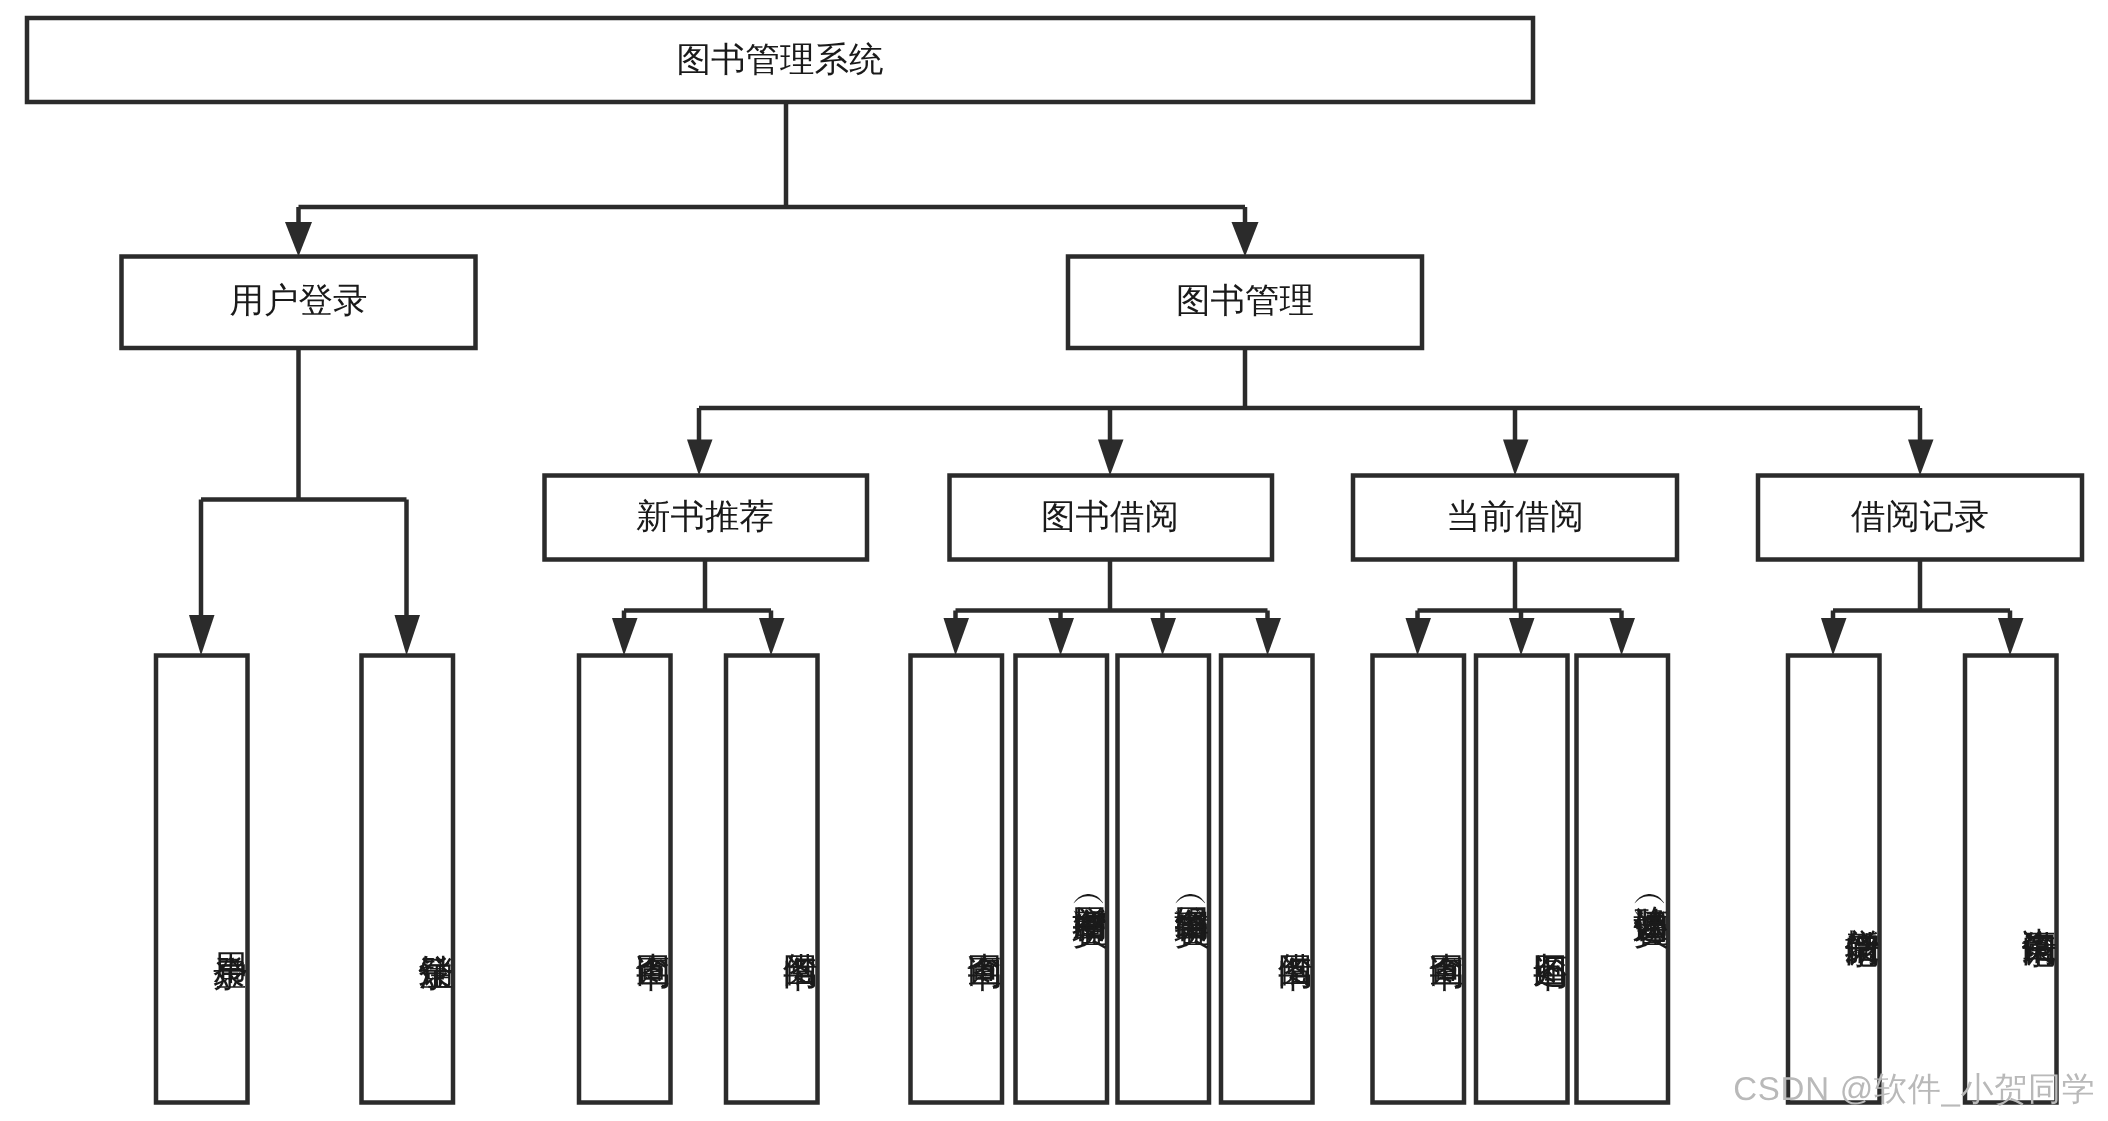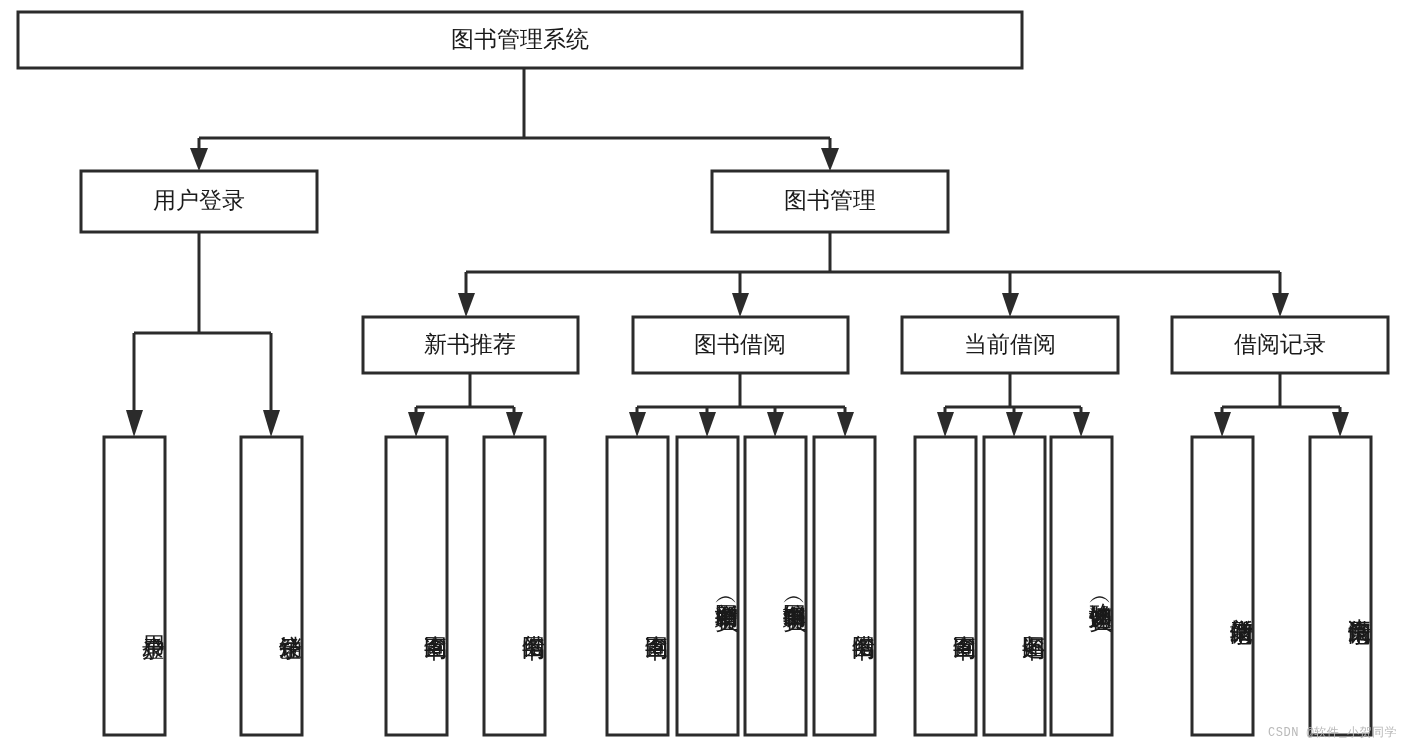--- a/index.html
+++ b/index.html
@@ -61,22 +61,22 @@
     text-align: center;
     display: flex;
     align-items: flex-start;
     justify-content: center;
     pointer-events: none;
   }
   .watermark {
     position: absolute;
     right: 8px;
     bottom: 6px;
-    font-family: Liberation Mono, monospace;
-    font-size: 12px;
+    font-family: Liberation Sans, sans-serif;
+    font-size: 22px;
     color: #b9b9b9;
     letter-spacing: 0.5px;
     white-space: nowrap;
   }
 </style>
 </head>
 <body>
 
 <div id="diagram-root">
 

